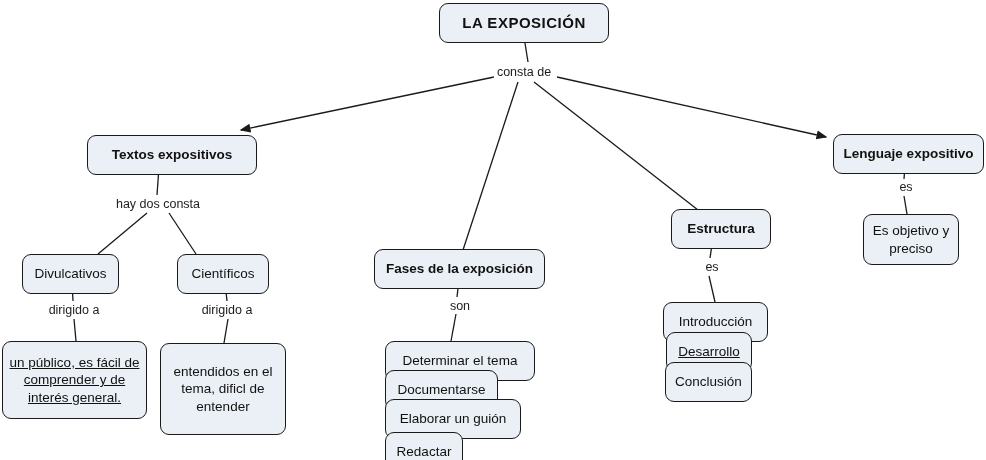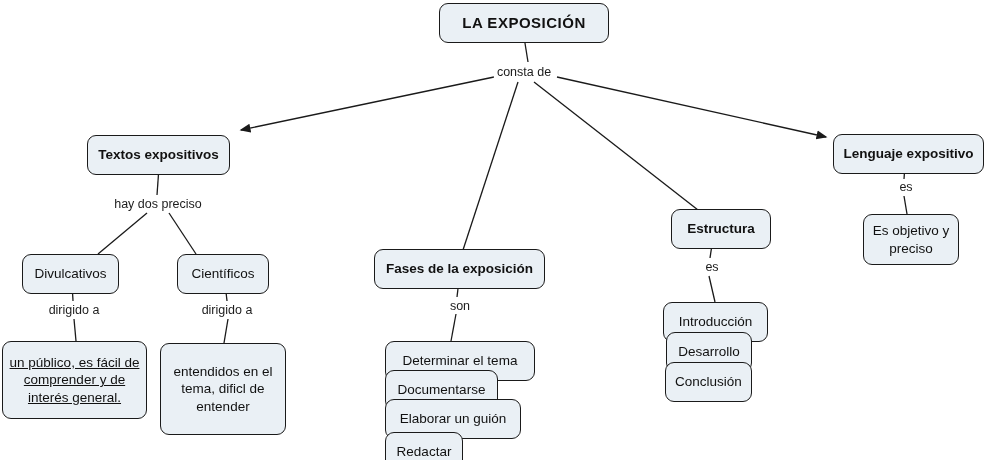--- a/index.html
+++ b/index.html
@@ -67,21 +67,21 @@
 
     <line x1="713" y1="238" x2="710" y2="258"></line>
     <line x1="709" y1="276" x2="715" y2="302"></line>
 
     <line x1="905" y1="164" x2="904" y2="179"></line>
     <line x1="904" y1="196" x2="907" y2="214"></line>
   </svg>
 
   <div class="node bold root" style="left:439px;top:3px;width:170px;height:33px;">LA EXPOSICIÓN</div>
 
-  <div class="node bold" style="left:87px;top:135px;width:143px;height:31px;">Textos expositivos</div>
+  <div class="node bold" style="left:87px;top:135px;width:170px;height:31px;">Textos expositivos</div>
 
   <div class="node" style="left:22px;top:254px;width:97px;height:28px;">Divulcativos</div>
 
   <div class="node" style="left:177px;top:254px;width:92px;height:28px;">Científicos</div>
 
   <div class="node wrap" style="left:2px;top:341px;width:145px;height:78px;text-decoration:underline;">un público, es fácil de comprender y de interés general.</div>
 
   <div class="node wrap" style="left:160px;top:343px;width:126px;height:92px;">entendidos en el tema, dificl de entender</div>
 
   <div class="node bold" style="left:374px;top:249px;width:171px;height:30px;">Fases de la exposición</div>
@@ -91,31 +91,31 @@
   <div class="node" style="left:385px;top:370px;width:113px;height:26px;">Documentarse</div>
 
   <div class="node" style="left:385px;top:399px;width:136px;height:28px;">Elaborar un guión</div>
 
   <div class="node" style="left:385px;top:432px;width:78px;height:26px;">Redactar</div>
 
   <div class="node bold" style="left:671px;top:209px;width:100px;height:28px;">Estructura</div>
 
   <div class="node" style="left:663px;top:302px;width:105px;height:27px;">Introducción</div>
 
-  <div class="node" style="left:666px;top:332px;width:86px;height:25px;">Desarrollo</div>
+  <div class="node" style="left:666px;top:332px;width:86px;height:25px;text-decoration:underline;">Desarrollo</div>
 
   <div class="node" style="left:665px;top:362px;width:87px;height:26px;">Conclusión</div>
 
   <div class="node bold" style="left:833px;top:134px;width:151px;height:29px;">Lenguaje expositivo</div>
 
   <div class="node wrap" style="left:863px;top:214px;width:96px;height:51px;text-align:center;">Es objetivo y preciso</div>
 
   <div class="link-label" style="left:524px;top:72px;">consta de</div>
 
-  <div class="link-label" style="left:158px;top:204px;">hay dos preciso</div>
+  <div class="link-label" style="left:158px;top:204px;">hay dos consta</div>
 
   <div class="link-label" style="left:74px;top:310px;">dirigido a</div>
 
   <div class="link-label" style="left:227px;top:310px;">dirigido a</div>
 
   <div class="link-label" style="left:460px;top:306px;">son</div>
 
   <div class="link-label" style="left:712px;top:267px;">es</div>
 
   <div class="link-label" style="left:906px;top:187px;">es</div>

